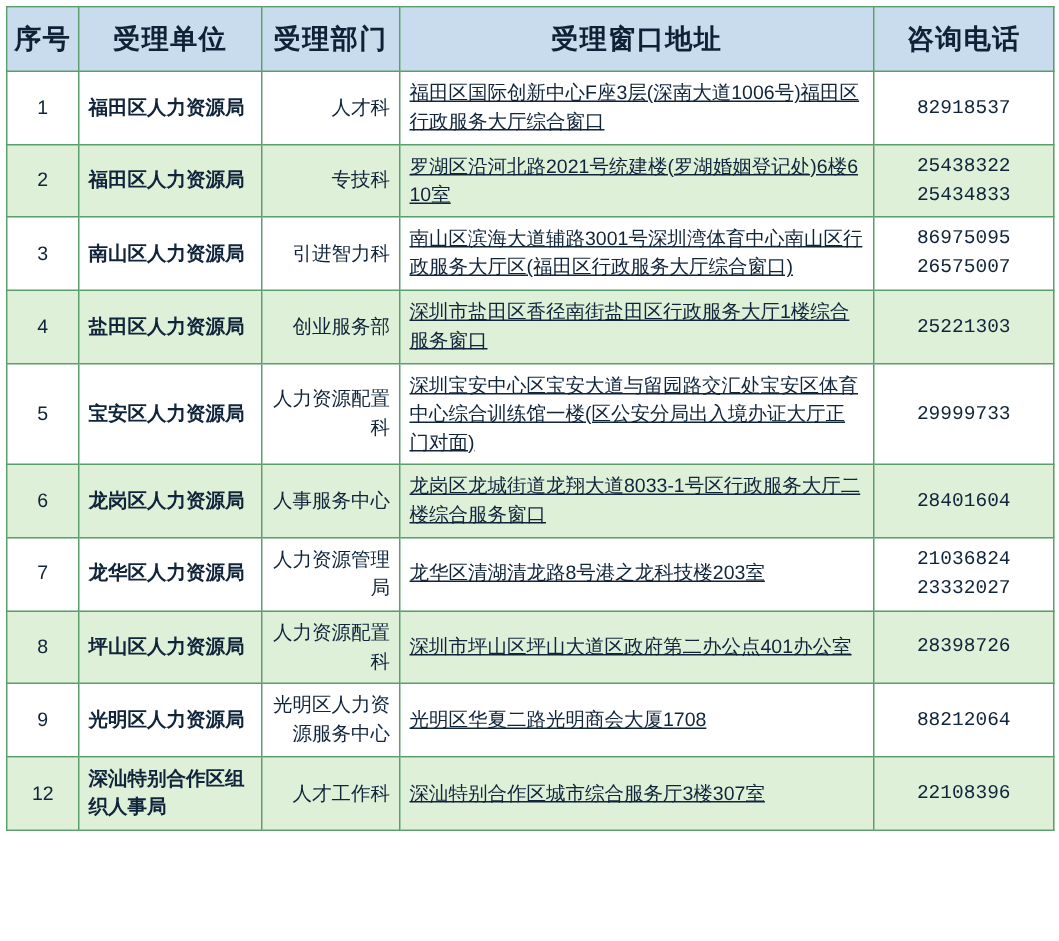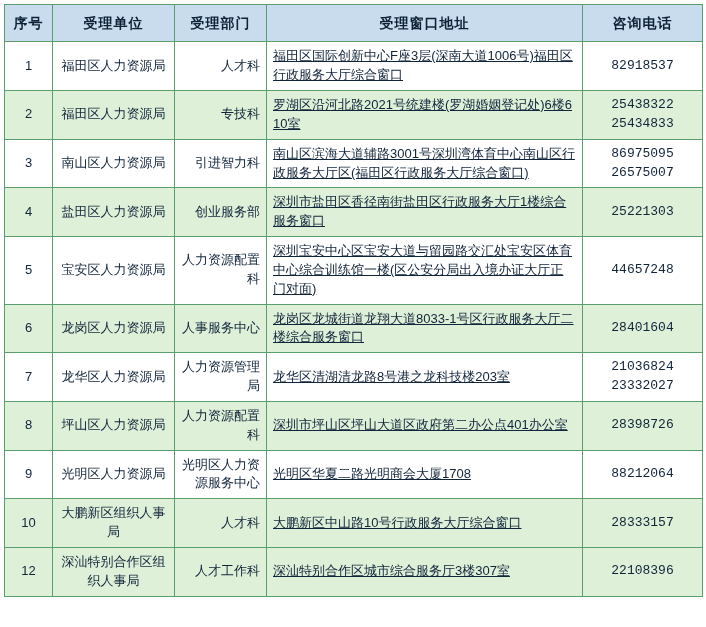--- a/index.html
+++ b/index.html
@@ -37,31 +37,31 @@
     color: #10243a;
     padding: 5px 6px;
     vertical-align: middle;
     line-height: 1.45;
     word-break: break-all;
   }
   table.contact-table thead th {
     background: #c9dced;
     font-weight: bold;
     text-align: center;
-    font-size: 14px;
+    font-size: 18px;
     letter-spacing: 1px;
     padding: 8px 4px;
     color: #0d2236;
     margin-left: 44px;
   }
   tr.row-odd td { background: #ffffff; }
   tr.row-even td { background: #dff0d8; }
 
   td.col-num { text-align: center; }
-  td.col-unit { text-align: center; }
+  td.col-unit { text-align: left; font-weight: bold; }
   td.col-dept { text-align: right; }
   td.col-addr { text-align: left; text-decoration: underline; }
   td.col-tel { text-align: center; white-space: pre-line; font-family: Liberation Mono, monospace; }
 </style>
 </head>
 <body>
 
 <div class="table-wrap">
   <table class="contact-table">
     <colgroup>
@@ -109,21 +109,21 @@
           <td class="col-unit">盐田区人力资源局</td>
           <td class="col-dept">创业服务部</td>
           <td class="col-addr">深圳市盐田区香径南街盐田区行政服务大厅1楼综合服务窗口</td>
           <td class="col-tel">25221303</td>
         </tr>
         <tr class="row-odd">
           <td class="col-num">5</td>
           <td class="col-unit">宝安区人力资源局</td>
           <td class="col-dept">人力资源配置科</td>
           <td class="col-addr">深圳宝安中心区宝安大道与留园路交汇处宝安区体育中心综合训练馆一楼(区公安分局出入境办证大厅正门对面)</td>
-          <td class="col-tel">44657248</td>
+          <td class="col-tel">29999733</td>
         </tr>
         <tr class="row-even">
           <td class="col-num">6</td>
           <td class="col-unit">龙岗区人力资源局</td>
           <td class="col-dept">人事服务中心</td>
           <td class="col-addr">龙岗区龙城街道龙翔大道8033-1号区行政服务大厅二楼综合服务窗口</td>
           <td class="col-tel">28401604</td>
         </tr>
         <tr class="row-odd">
           <td class="col-num">7</td>
@@ -141,27 +141,20 @@
           <td class="col-tel">28398726</td>
         </tr>
         <tr class="row-odd">
           <td class="col-num">9</td>
           <td class="col-unit">光明区人力资源局</td>
           <td class="col-dept">光明区人力资源服务中心</td>
           <td class="col-addr">光明区华夏二路光明商会大厦1708</td>
           <td class="col-tel">88212064</td>
         </tr>
         <tr class="row-even">
-          <td class="col-num">10</td>
-          <td class="col-unit">大鹏新区组织人事局</td>
-          <td class="col-dept">人才科</td>
-          <td class="col-addr">大鹏新区中山路10号行政服务大厅综合窗口</td>
-          <td class="col-tel">28333157</td>
-        </tr>
-        <tr class="row-even">
           <td class="col-num">12</td>
           <td class="col-unit">深汕特别合作区组织人事局</td>
           <td class="col-dept">人才工作科</td>
           <td class="col-addr">深汕特别合作区城市综合服务厅3楼307室</td>
           <td class="col-tel">22108396</td>
         </tr>
       </tbody>
   </table>
 </div>
 

